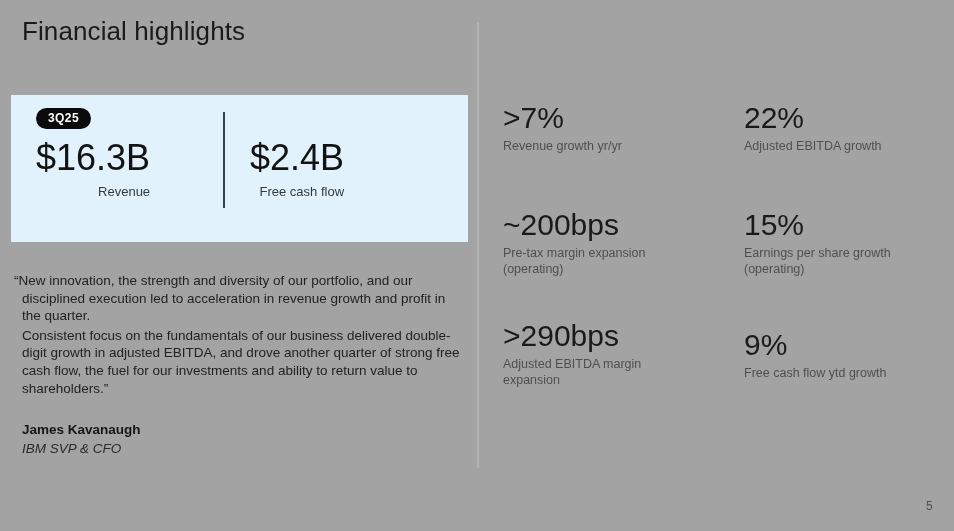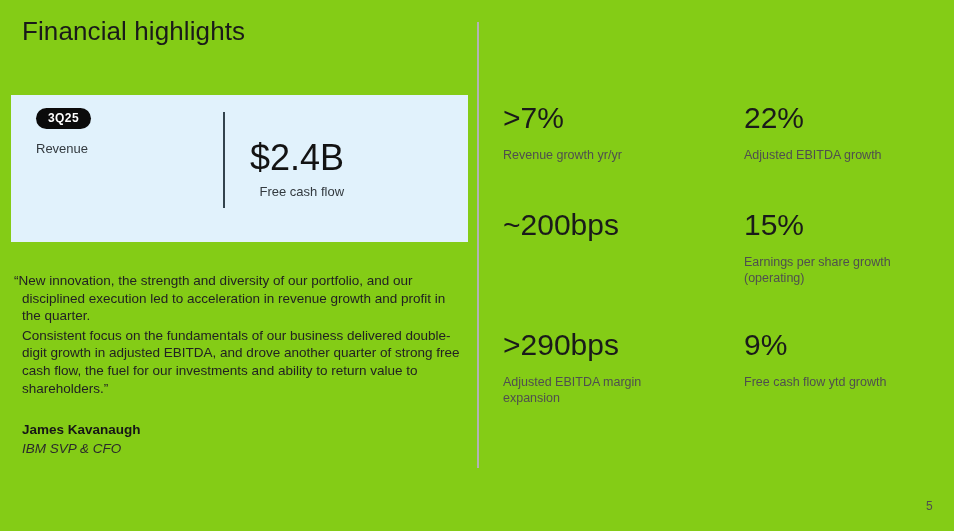--- a/index.html
+++ b/index.html
@@ -3,21 +3,21 @@
 <meta charset="utf-8">
 <style>
   * { margin: 0; padding: 0; box-sizing: border-box; }
   html, body { background: #ffffff; }
   body { font-family: "Liberation Sans", "DejaVu Sans", sans-serif; }
 
   .slide {
     position: relative;
     width: 954px;
     height: 531px;
-    background: #84cc16;
+    background: #a3a3a3;
     overflow: hidden;
     color: #161616;
   }
 
   .slide-title {
     position: absolute;
     left: 22px;
     top: 16px;
     font-size: 26px;
     font-weight: 400;
@@ -115,31 +115,31 @@
     position: absolute;
     width: 220px;
   }
   .kpi .kpi-value {
     font-size: 30px;
     font-weight: 300;
     line-height: 1.2;
     color: #1a1a1a;
   }
   .kpi .kpi-label {
-    margin-top: 11px;
+    margin-top: 2px;
     font-size: 12.5px;
     line-height: 16px;
     color: #4f4f4f;
     max-width: 190px;
   }
   .kpi.r0c0 { left: 503px; top: 100px; }
   .kpi.r0c1 { left: 744px; top: 100px; }
   .kpi.r1c0 { left: 503px; top: 207px; }
   .kpi.r1c1 { left: 744px; top: 207px; }
-  .kpi.r2c0 { left: 503px; top: 327px; }
+  .kpi.r2c0 { left: 503px; top: 318px; }
   .kpi.r2c1 { left: 744px; top: 327px; }
 
   
   .footnote {
     position: absolute;
     left: 22px;
     top: 499px;
     font-size: 12px;
     color: #4f4f4f;
   }
@@ -154,20 +154,21 @@
 </head>
 <body>
 
 <div class="slide">
 
   <h1 class="slide-title">Financial highlights</h1>
 
   <div class="highlight-card">
     <span class="quarter-badge">3Q25</span>
     <div class="card-metric m0">
+      <div class="value">$16.3B</div>
       <div class="label">Revenue</div>
     </div>
     <div class="card-divider"></div>
     <div class="card-metric m1">
       <div class="value">$2.4B</div>
       <div class="label">Free cash flow</div>
     </div>
   </div>
 
   <div class="quote-block">
@@ -182,20 +183,21 @@
   <div class="kpi r0c0">
     <div class="kpi-value">&gt;7%</div>
     <div class="kpi-label">Revenue growth yr/yr</div>
   </div>
   <div class="kpi r0c1">
     <div class="kpi-value">22%</div>
     <div class="kpi-label">Adjusted EBITDA growth</div>
   </div>
   <div class="kpi r1c0">
     <div class="kpi-value">~200bps</div>
+    <div class="kpi-label">Pre-tax margin expansion (operating)</div>
   </div>
   <div class="kpi r1c1">
     <div class="kpi-value">15%</div>
     <div class="kpi-label">Earnings per share growth (operating)</div>
   </div>
   <div class="kpi r2c0">
     <div class="kpi-value">&gt;290bps</div>
     <div class="kpi-label">Adjusted EBITDA margin expansion</div>
   </div>
   <div class="kpi r2c1">

